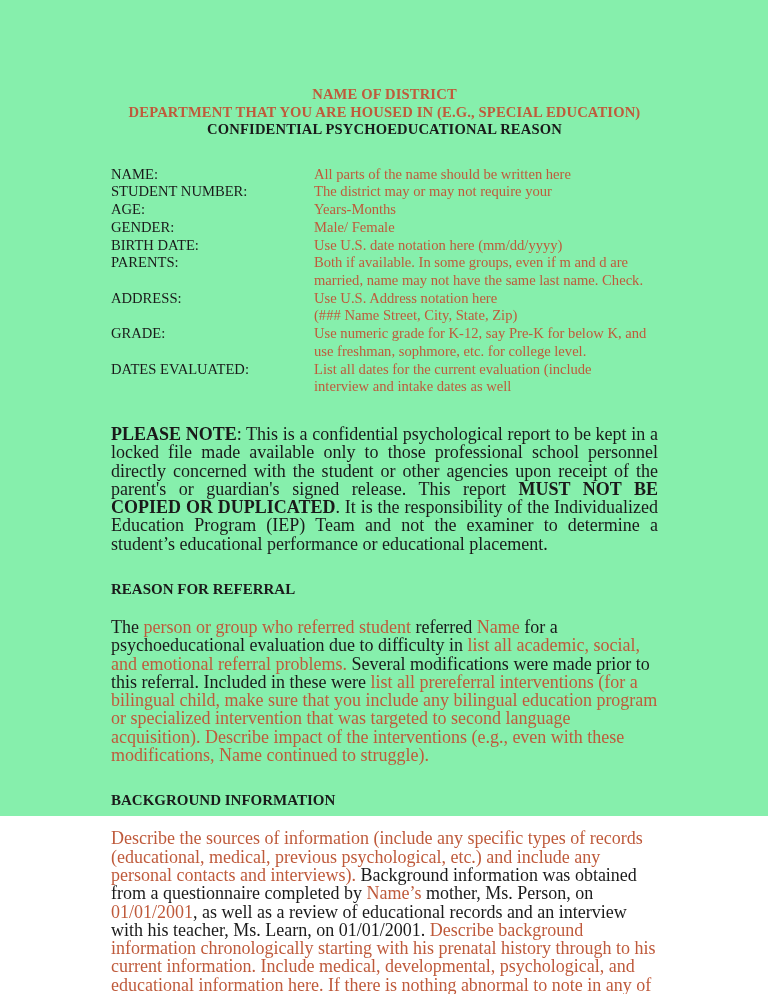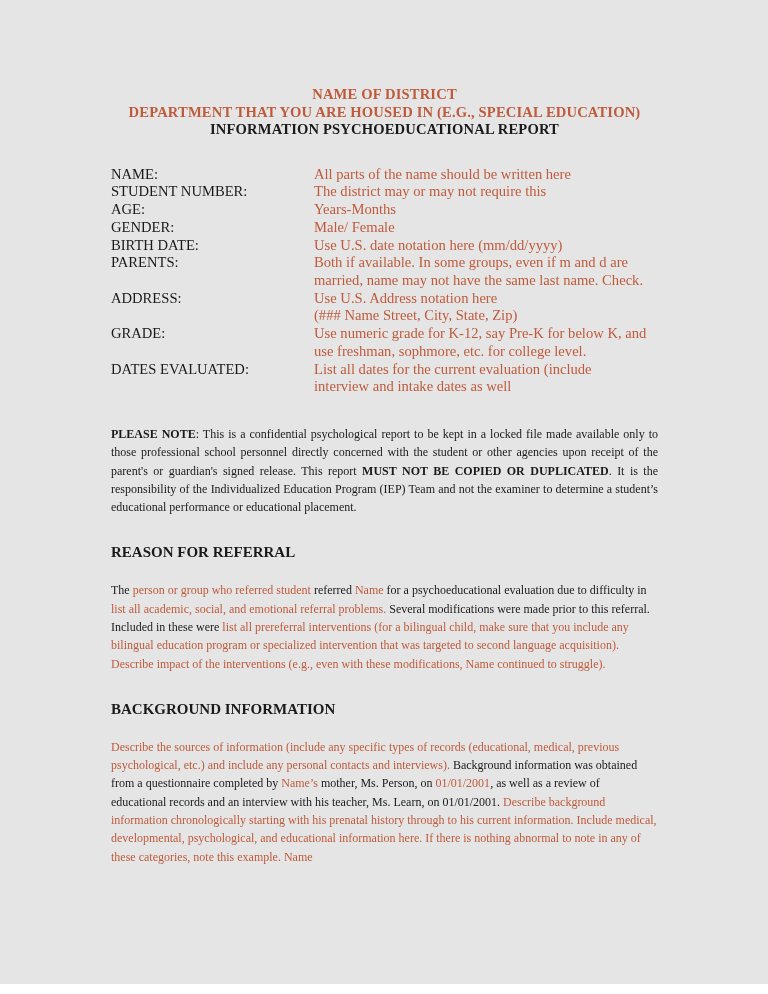--- a/index.html
+++ b/index.html
@@ -14,22 +14,22 @@
     position: relative;
     overflow: hidden;
     font-family: "Liberation Serif", "DejaVu Serif", serif;
     color: #000000;
   }
   .page {
     position: absolute;
     left: 0;
     top: 0;
     width: 768px;
-    height: 984px;
-    background: #e5e5e5;
+    height: 816px;
+    background: #86efac;
   }
   .content {
     position: absolute;
     left: 111px;
     top: 86px;
     width: 547px;
   }
 
   
   .title-block {
@@ -64,21 +64,21 @@
     margin-top: 20px;
   }
   .fields td.value {
     text-align: left;
     color: #bf5a3b;
   }
   .fields td.value .vline { display: block; }
 
   
   .para {
-    font-size: 12px;
+    font-size: 18px;
     line-height: 18.3px;
     color: #1a1a1a;
     margin: 0;
   }
   .para.justify {
     text-align: justify;
     text-justify: inter-word;
   }
   .gap-note { height: 29px; }
   .gap-sec  { height: 27px; }
@@ -97,35 +97,35 @@
 </style>
 </head>
 <body>
 
 <div class="page">
   <div class="content">
 
     <div class="title-block">
       <span class="title-line title-accent">NAME OF DISTRICT</span>
       <span class="title-line title-accent">DEPARTMENT THAT YOU ARE HOUSED IN (E.G., SPECIAL EDUCATION)</span>
-      <span class="title-line title-dark">INFORMATION PSYCHOEDUCATIONAL REPORT</span>
+      <span class="title-line title-dark">CONFIDENTIAL PSYCHOEDUCATIONAL REASON</span>
     </div>
 
     <table class="fields">
       <tbody>
         <tr>
           <td class="label">NAME:</td>
           <td class="value">
             <span class="vline">All parts of the name should be written here</span>
           </td>
         </tr>
         <tr>
           <td class="label">STUDENT NUMBER:</td>
           <td class="value">
-            <span class="vline">The district may or may not require this</span>
+            <span class="vline">The district may or may not require your</span>
           </td>
         </tr>
         <tr>
           <td class="label">AGE:</td>
           <td class="value">
             <span class="vline">Years-Months</span>
           </td>
         </tr>
         <tr>
           <td class="label">GENDER:</td>

